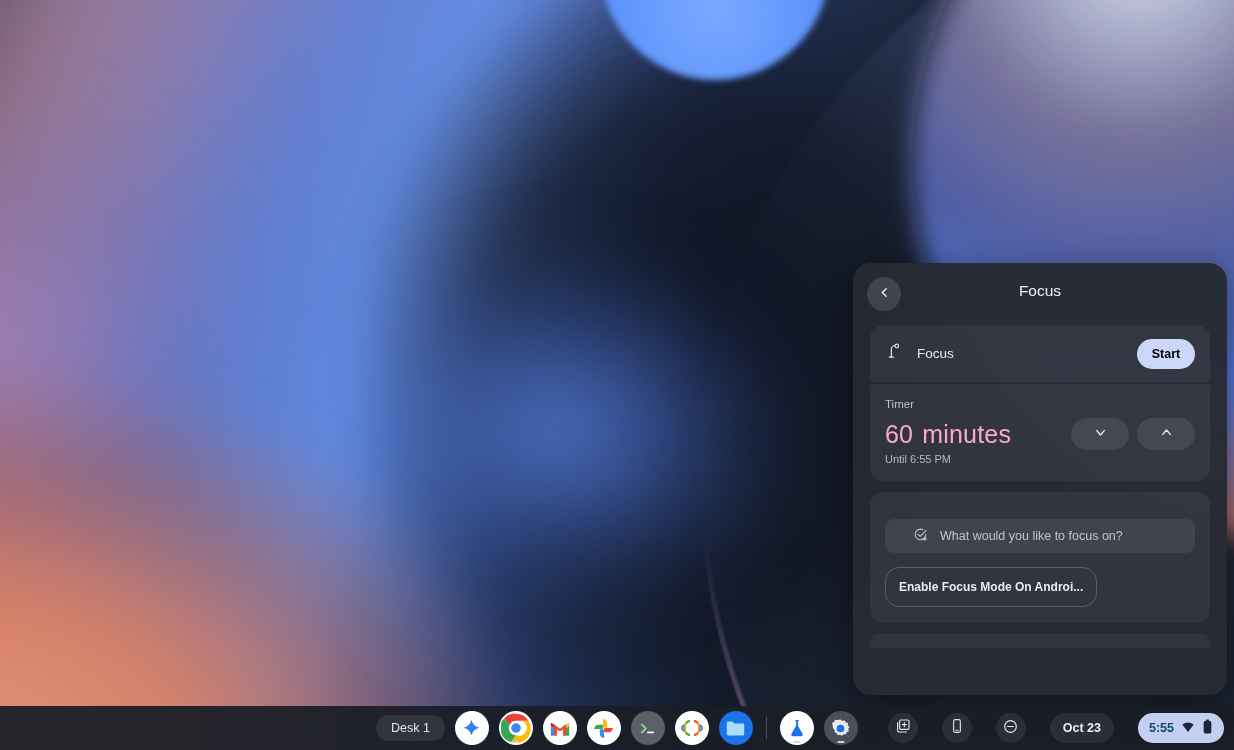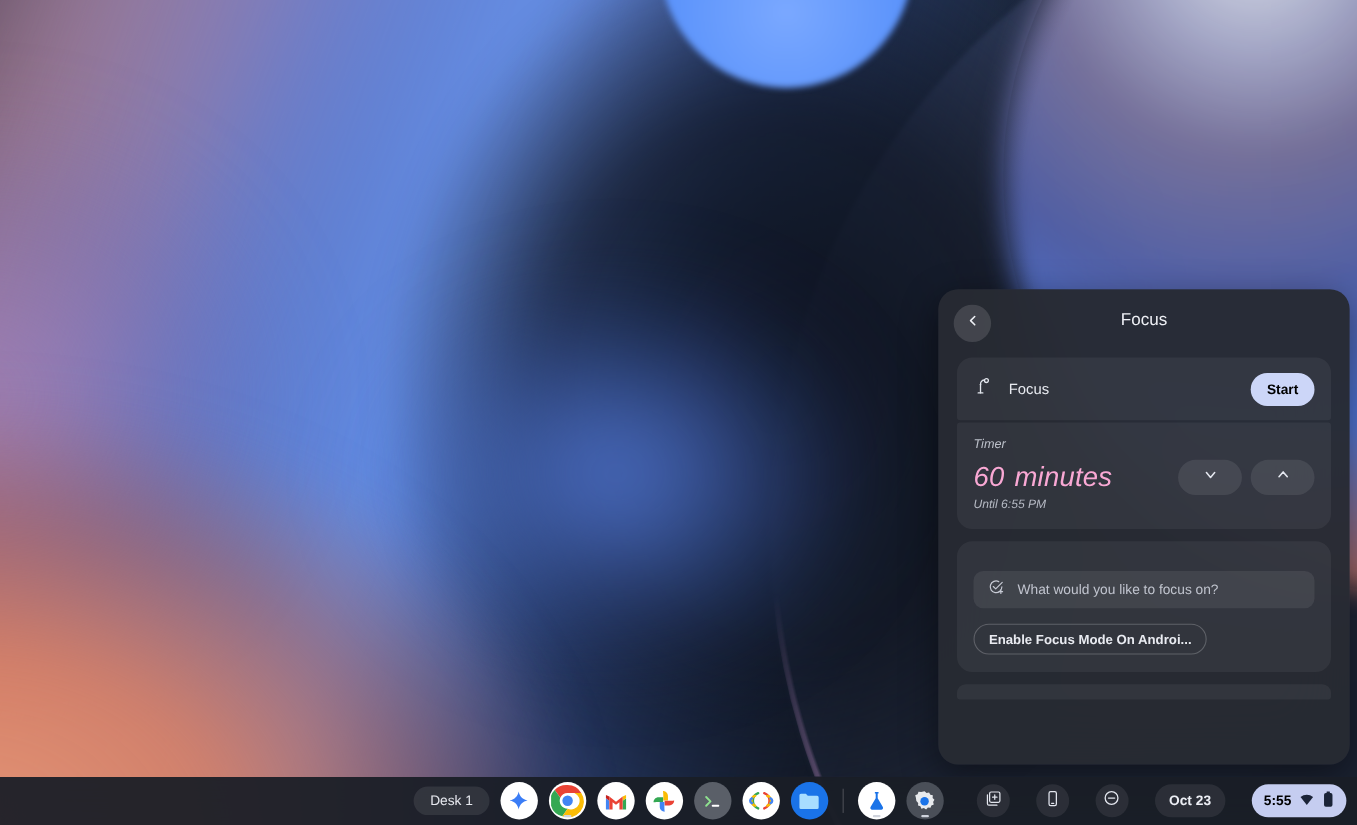--- a/index.html
+++ b/index.html
@@ -159,21 +159,21 @@
   .tray-ico{
     width:30px; height:30px; border-radius:15px; background:rgba(255,255,255,.08);
     display:flex; align-items:center; justify-content:center;
   }
   .tray-date{
     height:30px; padding:0 13px; border-radius:15px; background:rgba(255,255,255,.08);
     display:flex; align-items:center; color:#eceef4; font-size:12.5px; font-weight:bold;
   }
   .tray-clock{
     height:30px; padding:0 11px; border-radius:15px; background:#c5cdf0;
-    display:flex; align-items:center; gap:7px; color:#000000; font-size:12.5px; font-weight:bold;
+    display:flex; align-items:center; gap:7px; color:#0c4a6e; font-size:12.5px; font-weight:bold;
   }
 
   
   .panel{
     position:absolute; left:853px; top:263px; width:374px; height:432px;
     background:rgba(39,42,51,.97); border-radius:18px;
     overflow:hidden;
     box-shadow:0 10px 34px rgba(0,0,0,.45);
     -webkit-backdrop-filter:blur(30px); backdrop-filter:blur(30px);
   }
@@ -196,40 +196,40 @@
 
   .focus-row{ height:57px; display:flex; align-items:center; padding:0 15px; }
   .focus-row .lbl{ color:#e8eaf0; font-size:13.5px; margin-left:15px; flex:1; }
   .start-btn{
     width:58px; height:30px; border-radius:15px; background:#ccd6f8;
     color:#000000; font-size:12.5px; font-weight:bold;
     display:flex; align-items:center; justify-content:center;
   }
 
   .timer-card{ padding:14px 15px 16px; display:flex; align-items:flex-start; }
-  .timer-left{ flex:1;font-style:italic; }
+  .timer-left{ flex:1; }
   .timer-lbl{ color:#bcc0ca; font-size:11.5px; }
   .timer-big{ color:#f9a8d4; font-size:25px; margin-top:10px; letter-spacing:.2px; }
   .timer-big .num{ margin-right:9px; }
   .timer-sub{ color:#b6bac4; font-size:11px; margin-top:4px; }
   .steppers{ display:flex; gap:8px; margin-top:20px; }
   .step{
     width:58px; height:32px; border-radius:16px; background:rgba(255,255,255,.085);
     display:flex; align-items:center; justify-content:center;
   }
 
   .tasks-card{ padding:14px 15px 16px; }
   .tasks-lbl{ color:#c3c7d1; font-size:12px; }
   .task-input{
     margin-top:13px; height:34px; border-radius:9px; background:rgba(255,255,255,.075);
-    display:flex; align-items:center; padding:0 13px;
+    display:flex; align-items:center; padding:0 28px;
   }
   .task-input .ph{ color:#c0c4ce; font-size:12.5px; margin-left:12px; }
   .chip{
-    margin-top:14px; display:inline-flex; align-items:center; height:28px;
+    margin-top:14px; display:inline-flex; align-items:center; height:40px;
     padding:0 13px; border-radius:14px; border:1px solid rgba(255,255,255,.22);
     color:#e9ebf1; font-size:12px; font-weight:bold;
   }
   .peek{
     margin:0 17px; height:14px; border-radius:8px 8px 3px 3px;
     background:rgba(255,255,255,.055);
   }
 </style>
 </head>
 <body>

